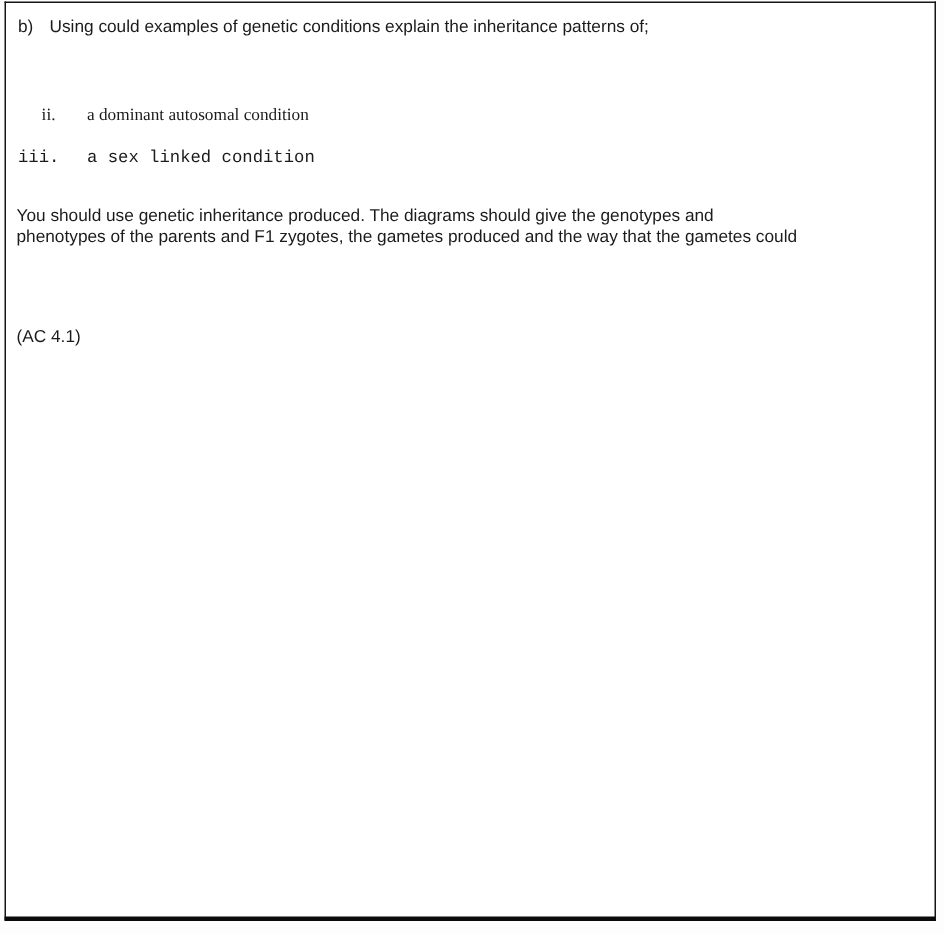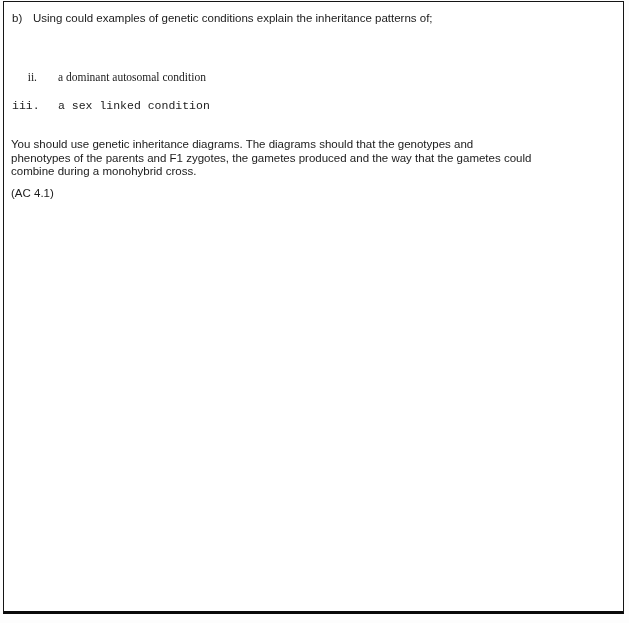--- a/index.html
+++ b/index.html
@@ -61,21 +61,21 @@
     top: 136px;
   }
   .q-instructions .instr-line {
     font-size: 11.5px;
     line-height: 13.5px;
     white-space: nowrap;
   }
   .q-ac {
     position: absolute;
     left: 7px;
-    top: 184px;
+    top: 216px;
   }
 </style>
 </head>
 <body>
 
 <div class="question-box">
 
   <div class="txt q-heading">
     <span class="q-label">b)</span>
     <span>Using could examples of genetic conditions explain the inheritance patterns of;</span>
@@ -84,20 +84,19 @@
 
   <div class="txt q-item q-item-2">
     <span class="numeral">ii.</span><span>a dominant autosomal condition</span>
   </div>
 
   <div class="txt q-item q-item-3">
     <span class="numeral">iii.</span><span>a sex linked condition</span>
   </div>
 
   <div class="q-instructions">
-    <div class="instr-line">You should use genetic inheritance diagrams. The diagrams should that the genotypes and</div>
+    <div class="instr-line">You should use genetic inheritance produced. The diagrams should give the genotypes and</div>
     <div class="instr-line">phenotypes of the parents and F1 zygotes, the gametes produced and the way that the gametes could</div>
-    <div class="instr-line">combine during a monohybrid cross.</div>
   </div>
 
   <div class="txt q-ac">(AC 4.1)</div>
 
 </div>
 
 </body></html>

